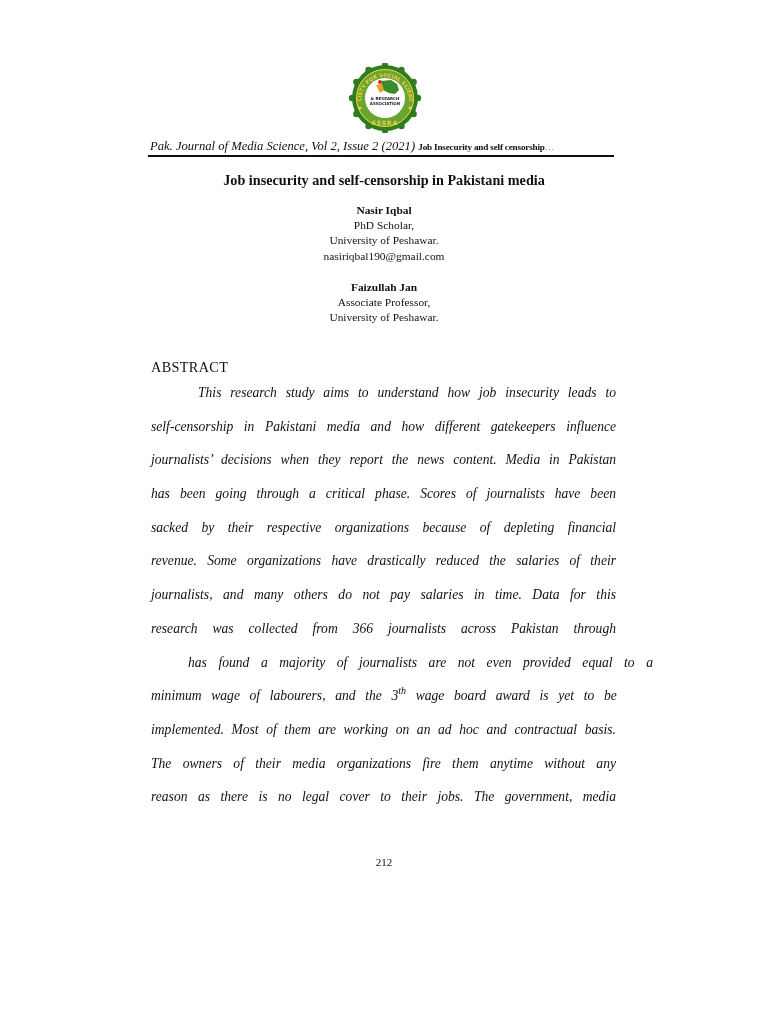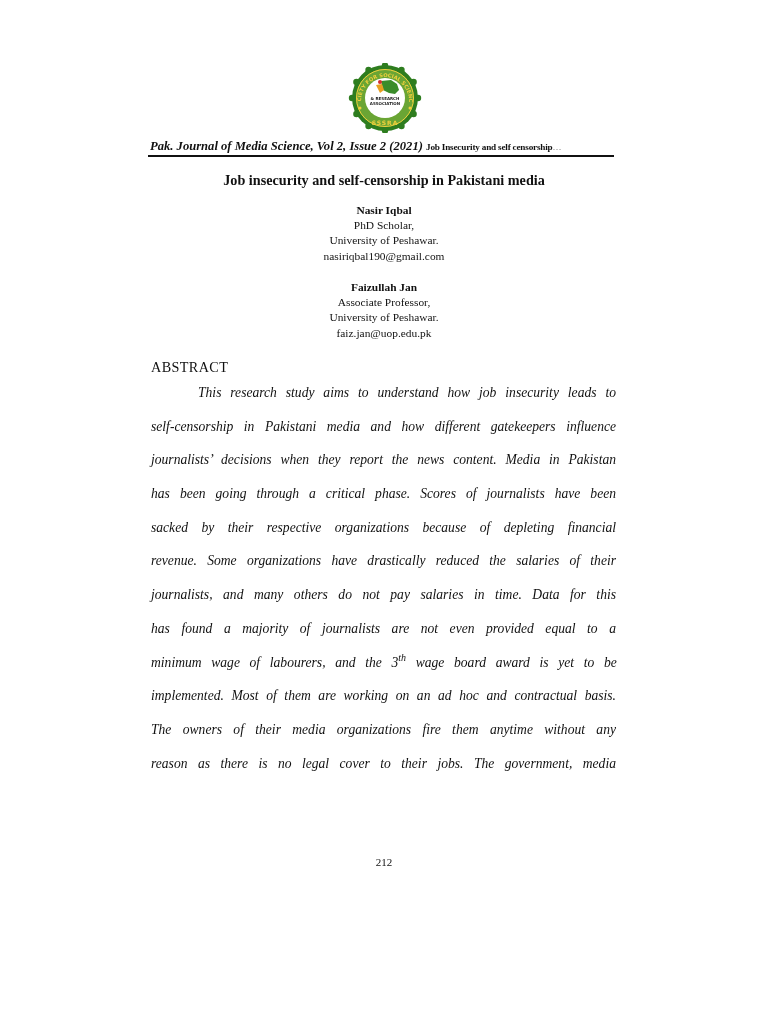--- a/index.html
+++ b/index.html
@@ -25,21 +25,21 @@
   .running-header {
     position: absolute;
     left: 150px;
     top: 138px;
     width: 466px;
     white-space: nowrap;
     font-size: 12.6px;
     line-height: 16px;
   }
   .running-header .journal {
-    font-weight: bold;
+    font-weight: normal;
     font-style: italic;
   }
   .running-header .short-title {
     font-weight: bold;
     font-size: 9.2px;
     letter-spacing: -0.2px;
   }
   .running-header .ellipsis {
     font-size: 9px;
     color: #555;
@@ -182,33 +182,33 @@
   <div class="name">Nasir Iqbal</div>
   <div>PhD Scholar,</div>
   <div>University of Peshawar.</div>
   <div>nasiriqbal190@gmail.com</div>
 </div>
 
 <div class="author-block author-2">
   <div class="name">Faizullah Jan</div>
   <div>Associate Professor,</div>
   <div>University of Peshawar.</div>
-  <div>faiz.jan@uop.edu.pk</div>
 </div>
 
 <div class="abstract-heading">ABSTRACT</div>
 
 <div class="abstract-body">
   <span class="abstract-line indent" style="display: block; width: auto; text-align: left; text-align-last: auto; word-spacing: 5.5px;">This research study aims to understand how job insecurity leads to</span>
   <span class="abstract-line" style="display: block; width: auto; text-align: left; text-align-last: auto; word-spacing: 7.12695px;">self-censorship in Pakistani media and how different gatekeepers influence</span>
   <span class="abstract-line" style="display: block; width: auto; text-align: left; text-align-last: auto; word-spacing: 5.43438px;">journalists’ decisions when they report the news content. Media in Pakistan</span>
   <span class="abstract-line" style="display: block; width: auto; text-align: left; text-align-last: auto; word-spacing: 6.59943px;">has been going through a critical phase. Scores of journalists have been</span>
   <span class="abstract-line" style="display: block; width: auto; text-align: left; text-align-last: auto; word-spacing: 10.0215px;">sacked by their respective organizations because of depleting financial</span>
   <span class="abstract-line" style="display: block; width: auto; text-align: left; text-align-last: auto; word-spacing: 6.86458px;">revenue. Some organizations have drastically reduced the salaries of their</span>
   <span class="abstract-line" style="display: block; width: auto; text-align: left; text-align-last: auto; word-spacing: 7.09375px;">journalists, and many others do not pay salaries in time. Data for this</span>
-  <span class="abstract-line" style="display: block; width: auto; text-align: left; text-align-last: auto; word-spacing: 8.1237px;">has found a majority of journalists are not even provided equal to a</span>
+  <span class="abstract-line" style="display: block; width: auto; text-align: left; text-align-last: auto; word-spacing: 11.5234px;">research was collected from 366 journalists across Pakistan through</span>
+  <span class="abstract-line" style="display: block; width: auto; text-align: left; text-align-last: auto; word-spacing: 8.1237px; margin-left: 37px;">has found a majority of journalists are not even provided equal to a</span>
   <span class="abstract-line" style="display: block; width: auto; text-align: left; text-align-last: auto; word-spacing: 6.24159px;"><span>minimum wage of labourers, and the 3</span><sup>th</sup><span> wage board award is yet to be</span></span>
   <span class="abstract-line" style="display: block; width: auto; text-align: left; text-align-last: auto; word-spacing: 4.18099px;">implemented. Most of them are working on an ad hoc and contractual basis.</span>
   <span class="abstract-line" style="display: block; width: auto; text-align: left; text-align-last: auto; word-spacing: 7.93594px;">The owners of their media organizations fire them anytime without any</span>
   <span class="abstract-line last" style="display: block; width: auto; text-align: left; text-align-last: auto; word-spacing: 7.05599px;">reason as there is no legal cover to their jobs. The government, media</span>
 </div>
 
 <div class="page-number">212</div>
 
 </body></html>

